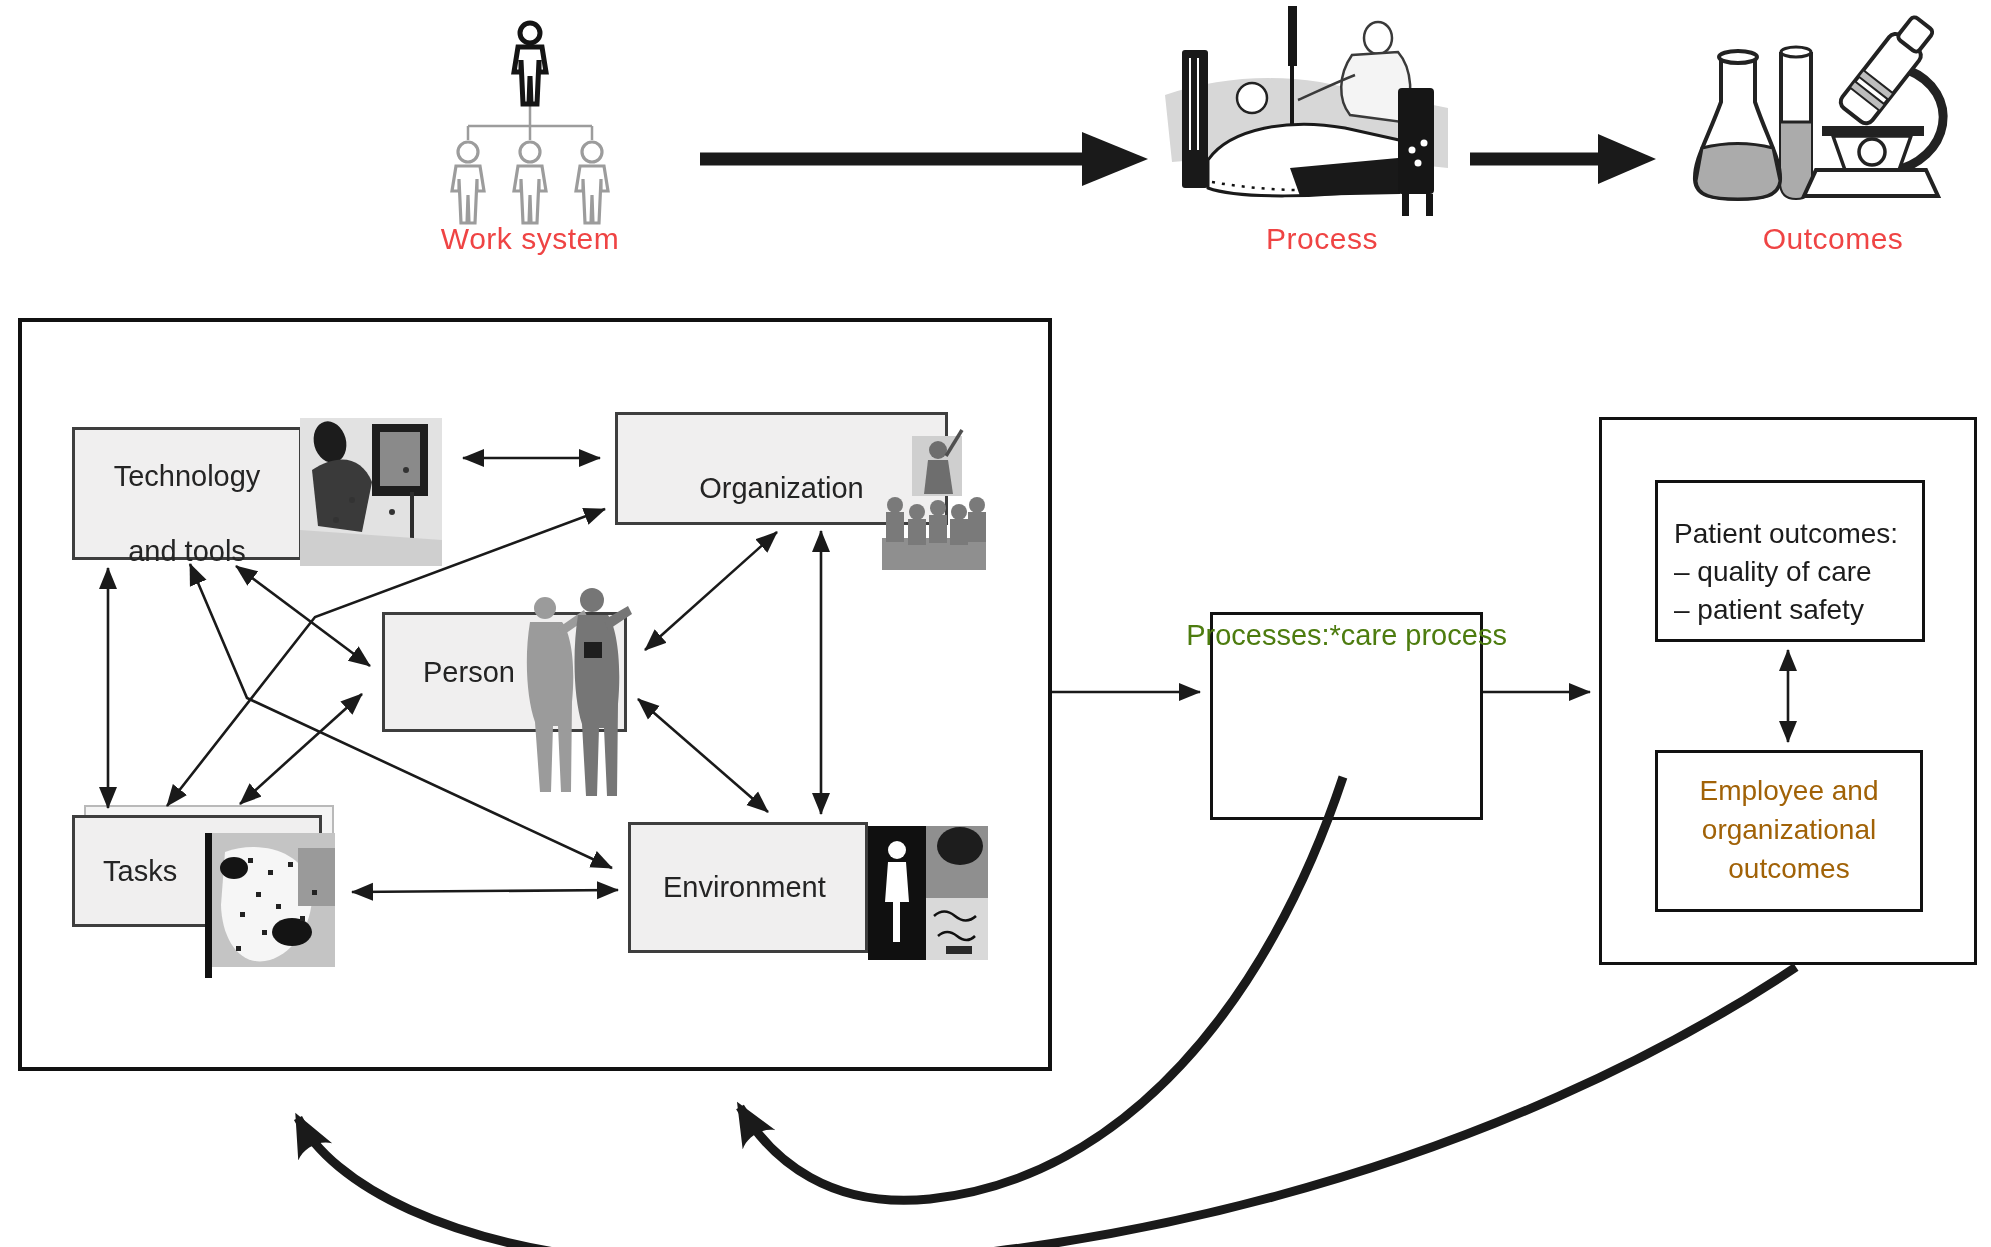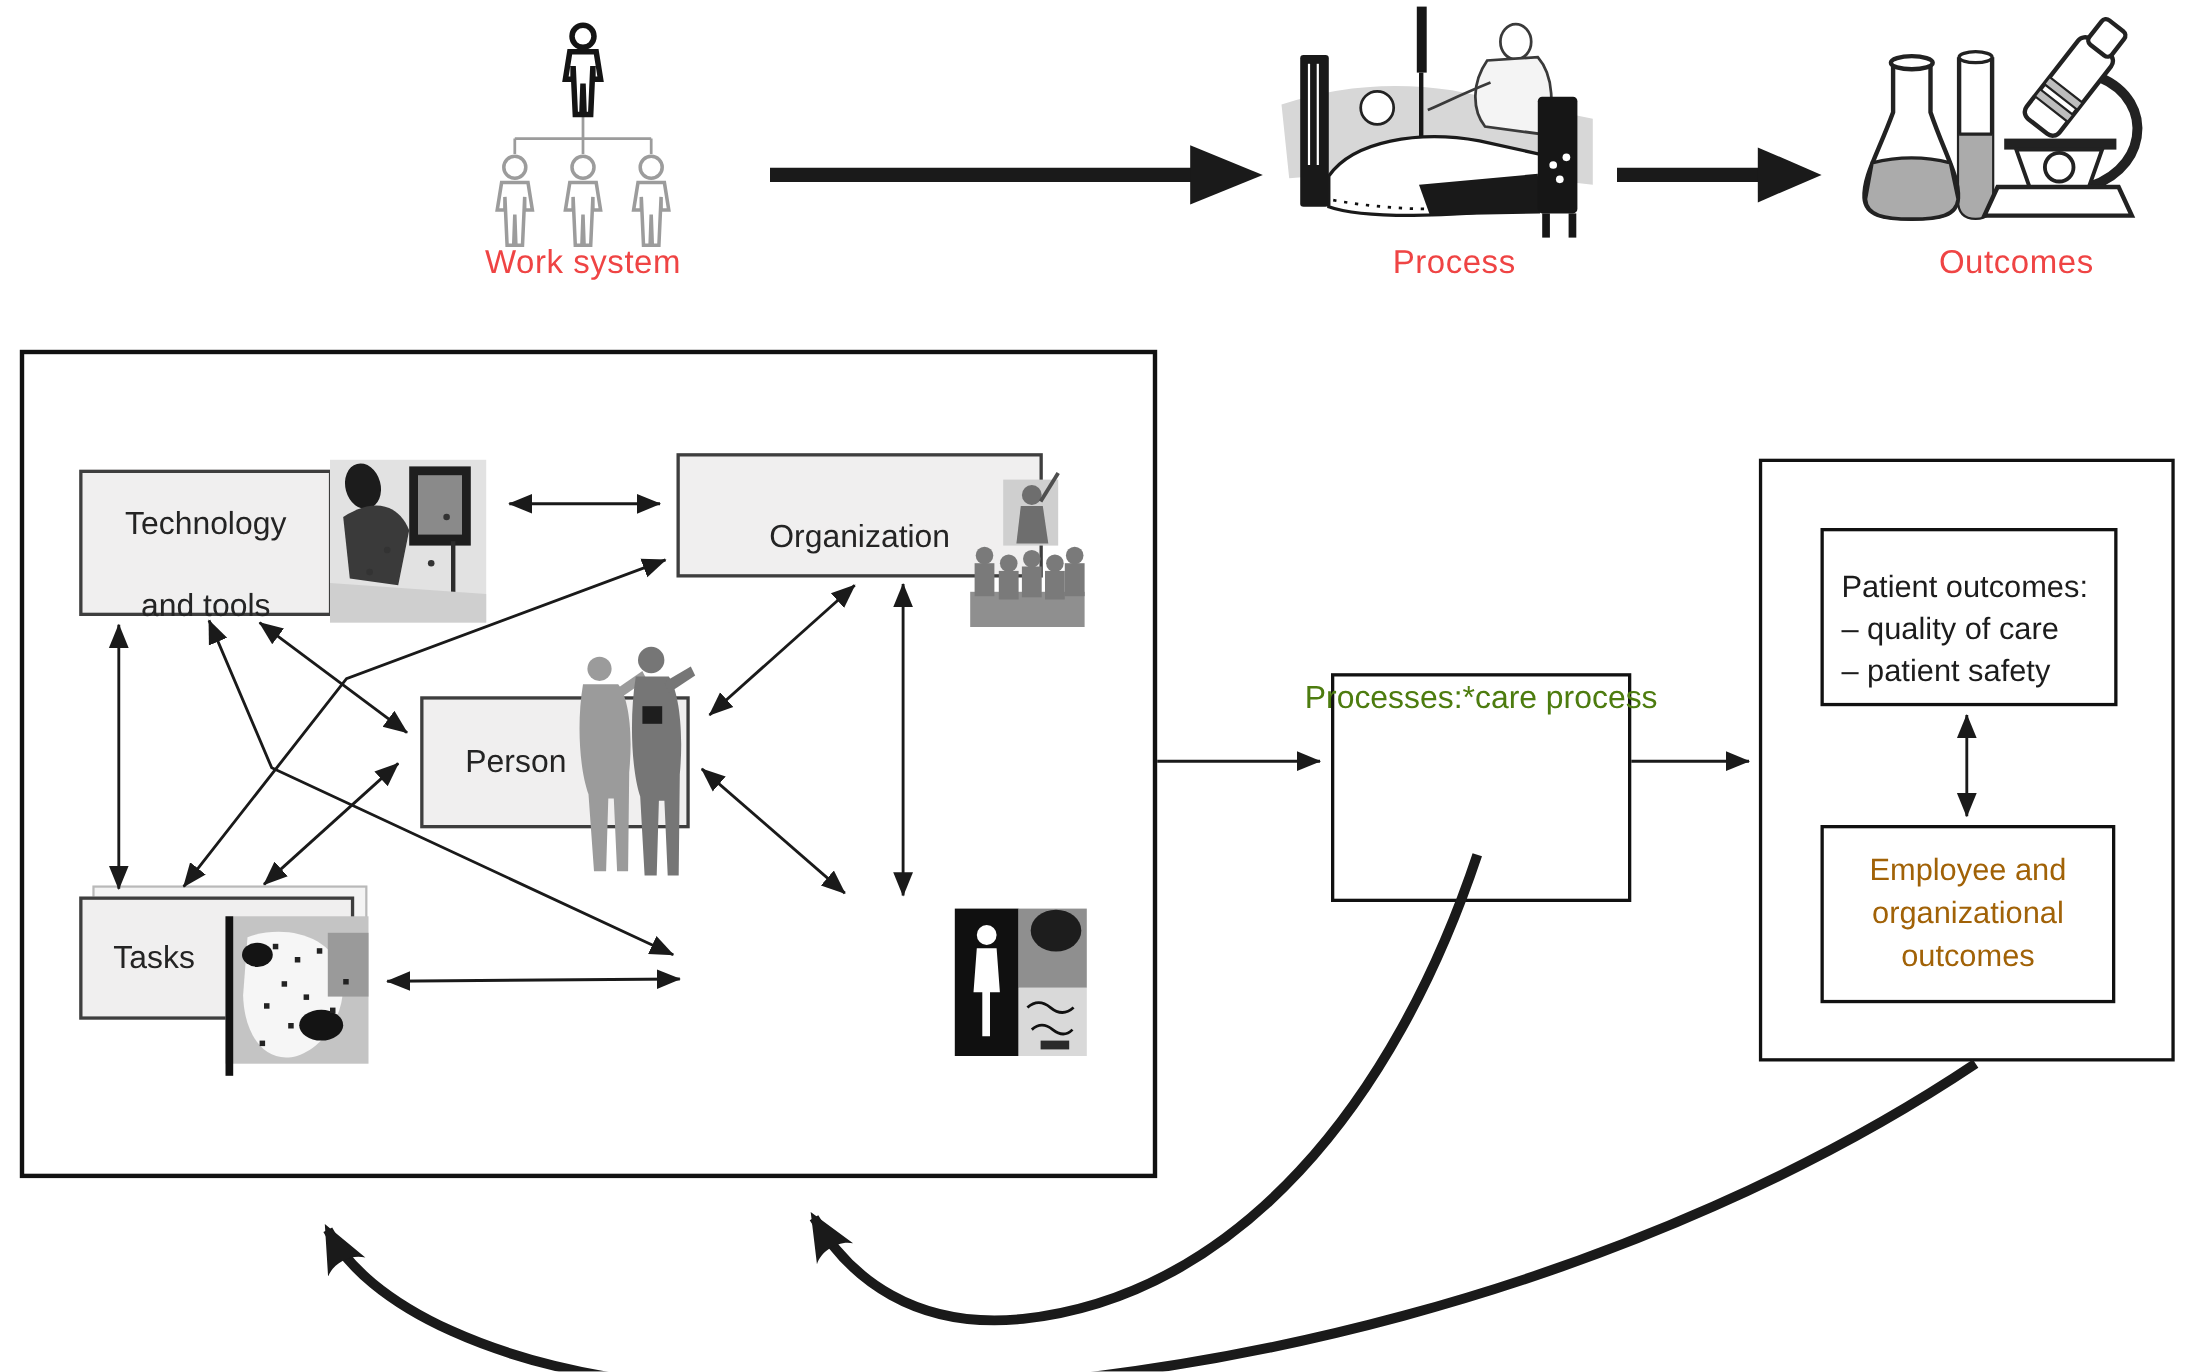--- a/index.html
+++ b/index.html
@@ -17,21 +17,21 @@
     display:flex;flex-direction:column;justify-content:center;
     font-size:29px;color:#242424;line-height:35px;
   }
   .wsbox .ctr{text-align:center;margin-top:40px;}
   .outline{ 
     position:absolute;background:#fff;border:3px solid #111;box-sizing:border-box;z-index:2;
   }
   #big-box{background:transparent;border-width:4px;z-index:1;}
   #tech-box{left:72px;top:427px;width:230px;height:133px;}
   #org-box{left:615px;top:412px;width:333px;height:113px;}
-  #person-box{left:382px;top:633px;width:245px;height:120px;padding-left:38px;}
+  #person-box{left:382px;top:612px;width:245px;height:120px;padding-left:38px;}
   #tasks-box{left:72px;top:815px;width:250px;height:112px;padding-left:28px;}
   #tasks-shadow{position:absolute;left:84px;top:805px;width:250px;height:112px;
     background:#f4f4f4;border:2px solid #b9b9b9;box-sizing:border-box;z-index:1;}
   #env-box{left:628px;top:822px;width:240px;height:131px;padding-left:32px;}
   #processes-box{left:1210px;top:612px;width:273px;height:208px;border-width:3px;
     display:flex;flex-direction:row;justify-content:center;text-align:center;
     font-size:29px;line-height:40px;color:#4d7c0f;}
   #outer-outcomes-box{left:1599px;top:417px;width:378px;height:548px;}
   #patient-box{left:1655px;top:480px;width:270px;height:162px;
     font-size:28px;line-height:38px;color:#1c1c1c;padding:32px 0 0 16px;}
@@ -63,20 +63,23 @@
   </div>
 
   <div id="person-box" class="wsbox">
     <div>Person</div>
   </div>
 
   <div id="tasks-box" class="wsbox">
     <div>Tasks</div>
   </div>
 
+  <div id="env-box" class="wsbox">
+    <div>Environment</div>
+  </div>
 
   <div id="processes-box" class="outline">
     <div>Processes:</div>
     <div>*care process</div>
   </div>
 
   <div id="outer-outcomes-box" class="outline"></div>
 
   <div id="patient-box" class="outline">
     <div>Patient outcomes:</div>

